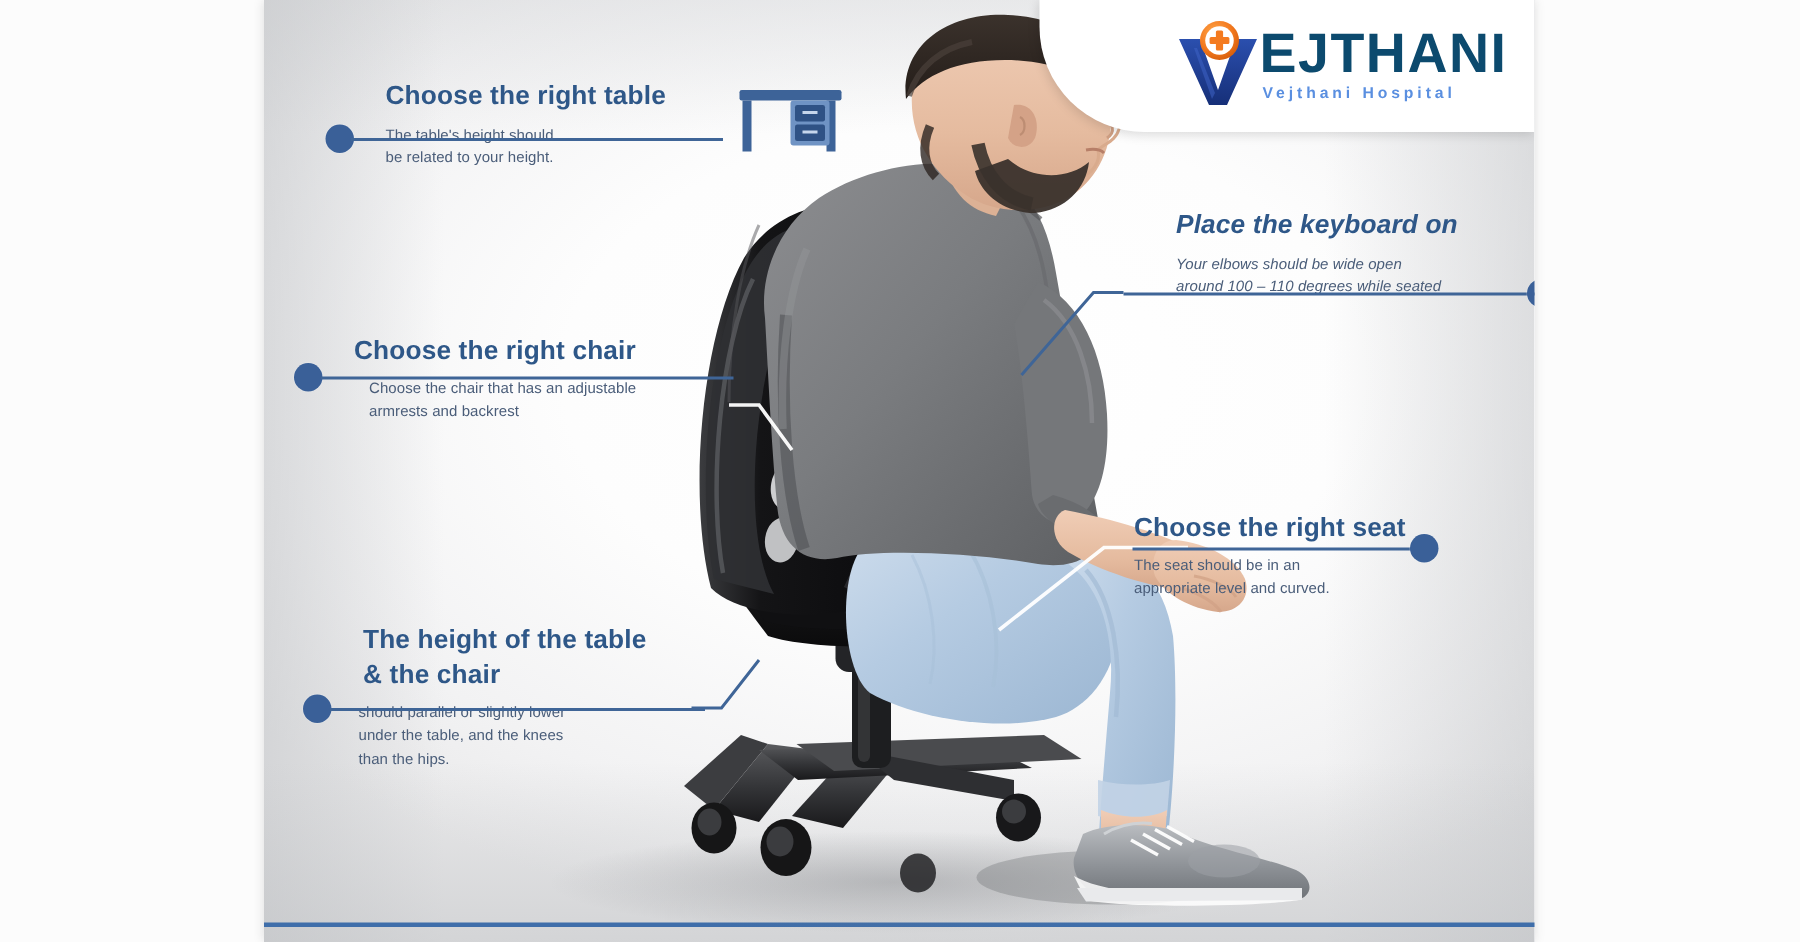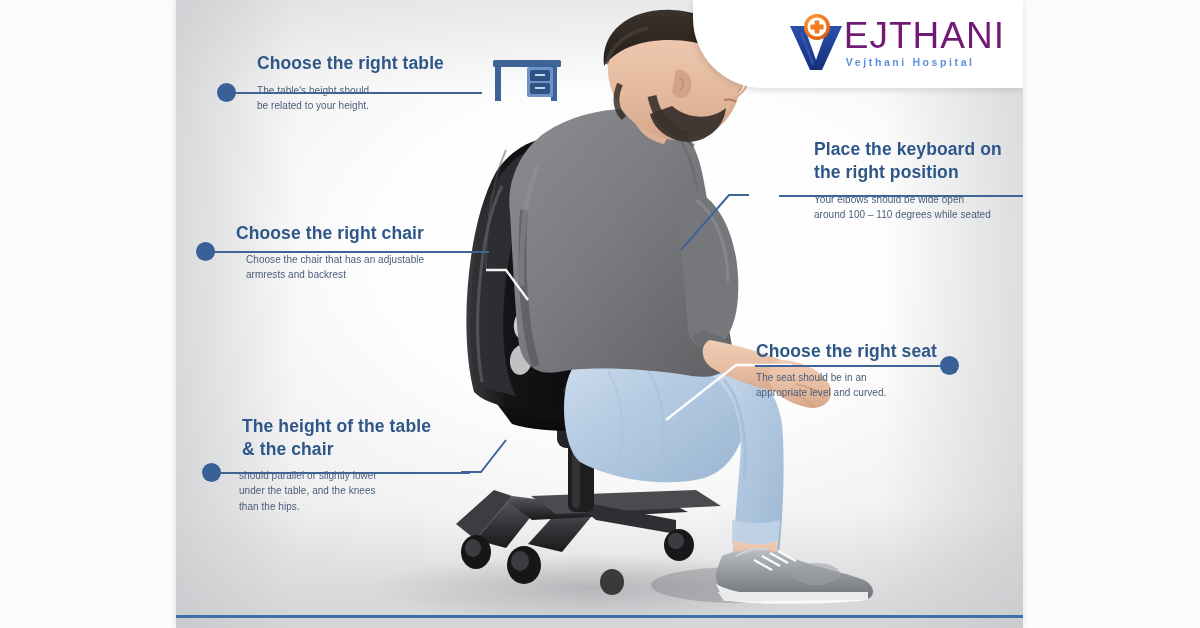--- a/index.html
+++ b/index.html
@@ -38,21 +38,21 @@
     border-bottom-left-radius:70px;
     box-shadow:-1px 2px 7px rgba(0,0,0,.13);
     z-index:40;
   }
   .logo-wrap{position:absolute;right:18px;top:12px;display:flex;align-items:flex-start;}
   .logo-v{position:relative;width:62px;height:60px;}
   .logo-v svg{display:block;}
   .logo-text{margin-left:-4px;padding-top:5px;}
   .logo-main{
     font-family:"Liberation Sans","DejaVu Sans",sans-serif;
-    font-size:37px;font-weight:400;letter-spacing:1px;color:#701a75;line-height:1;
+    font-size:37px;font-weight:700;letter-spacing:1px;color:#0c4a6e;line-height:1;
   }
   .logo-sub{
     font-size:10.5px;font-weight:700;letter-spacing:2.6px;color:#5a8fe0;
     margin-top:2px;margin-left:2px;
   }
 
   
   .callout{position:absolute;z-index:30;}
   .co-head{
     color:#2e5788;font-weight:700;font-size:17.5px;line-height:1.32;
@@ -85,21 +85,21 @@
   #c-chair .co-body{margin-left:50px;margin-top:7px;white-space:normal;width:262px;}
 
   
   #c-height{left:26px;top:415px;}
   #c-height .rule{position:absolute;left:18px;top:57px;width:250px;}
   #c-height .dot{position:absolute;left:0px;top:48px;}
   #c-height .co-head{margin-left:40px;width:230px;white-space:normal;}
   #c-height .co-body{margin-left:37px;margin-top:7px;white-space:normal;width:240px;}
 
   
-  #c-keyboard{left:580px;top:138px;}
+  #c-keyboard{left:550px;top:138px;font-style:italic;}
   #c-keyboard .co-head{margin-left:58px;width:215px;white-space:normal;}
   #c-keyboard .rule{position:absolute;left:23px;top:57px;width:278px;}
   #c-keyboard .dot{position:absolute;left:292px;top:48px;}
   #c-keyboard .co-body{margin-left:58px;margin-top:8px;white-space:normal;width:270px;}
 
   
   #c-seat{left:575px;top:340px;}
   #c-seat .co-head{margin-left:5px;}
   #c-seat .rule{position:absolute;left:4px;top:25px;width:190px;}
   #c-seat .dot{position:absolute;left:189px;top:16px;}
@@ -369,21 +369,20 @@
       <div class="co-body">
         <div>should parallel or slightly lower</div>
         <div>under the table, and the knees</div>
         <div>than the hips.</div>
       </div>
     </div>
 
     <div class="callout" id="c-keyboard">
       <div class="co-head">
         <div>Place the keyboard on</div>
-        <div>the right position</div>
       </div>
       <div class="rule"></div>
       <div class="dot"></div>
       <div class="co-body">
         <div>Your elbows should be wide open</div>
         <div>around 100 – 110 degrees while seated</div>
       </div>
     </div>
 
     <div class="callout" id="c-seat">

